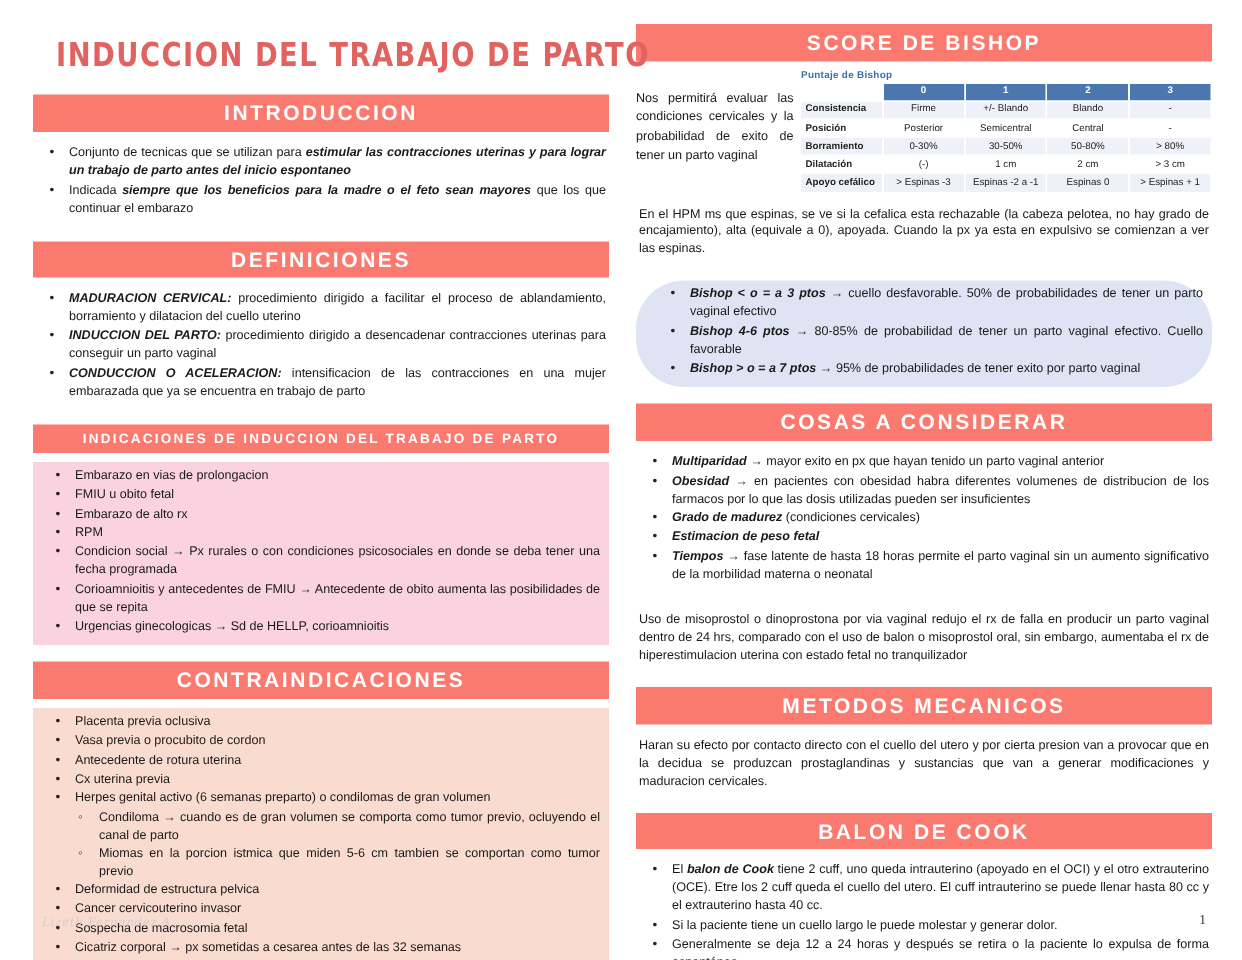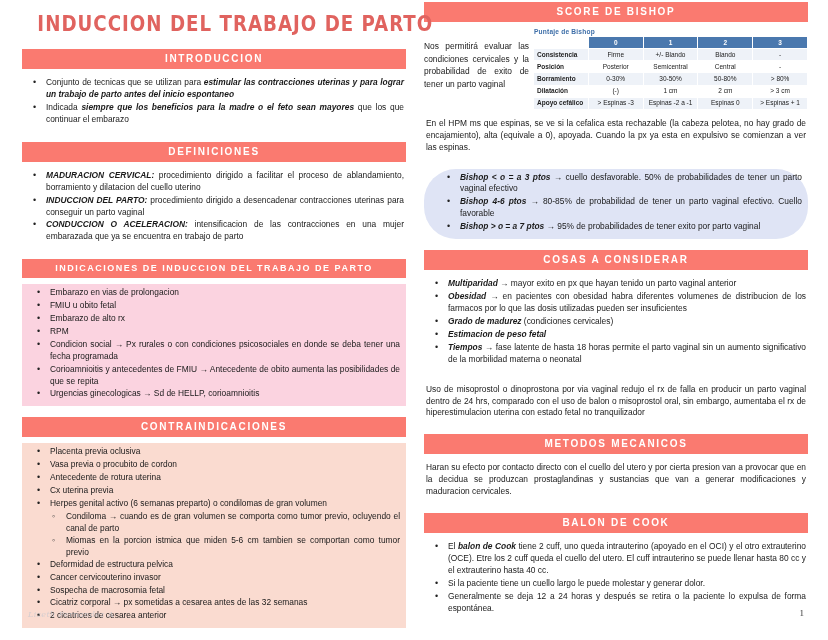--- a/index.html
+++ b/index.html
@@ -7,21 +7,21 @@
     width:828px;height:640px;
     background:#ffffff;
     font-family:"Liberation Sans", sans-serif;
     color:#1a1a1a;
     overflow:hidden;
   }
   .page{
     position:relative;
     width:828px;height:640px;
     box-sizing:border-box;
-    padding:2px 22px 0 22px;
+    padding:16px 22px 0 22px;
     display:flex;
     gap:18px;
   }
   .col{width:384px;flex:0 0 384px;}
 
   
   .doc-title{
     text-align:center;
     color:#e0635f;
     font-size:22px;
@@ -33,21 +33,21 @@
     margin:10px 0 14px 0;
     line-height:1.05;
     white-space:nowrap;
   }
 
   
   .bar{
     background:#fa7a70;
     color:#ffffff;
     text-align:center;
-    font-size:10px;
+    font-size:14px;
     font-weight:700;
     letter-spacing:1.7px;
     padding:4px 4px 4px 4px;
     margin:0 0 6px 0;
     line-height:1.2;
   }
   .bar.sm{font-size:9px;letter-spacing:1.5px;}
 
   
   .block{

